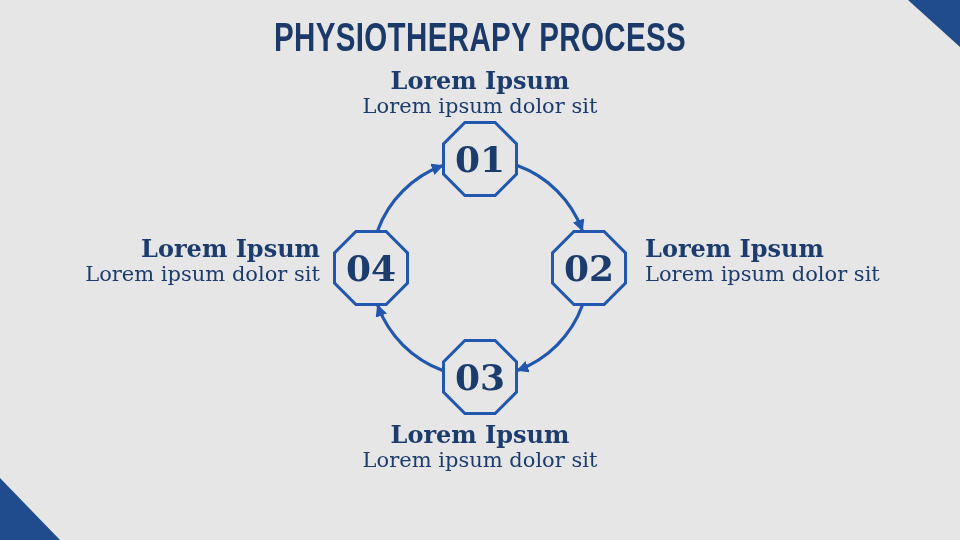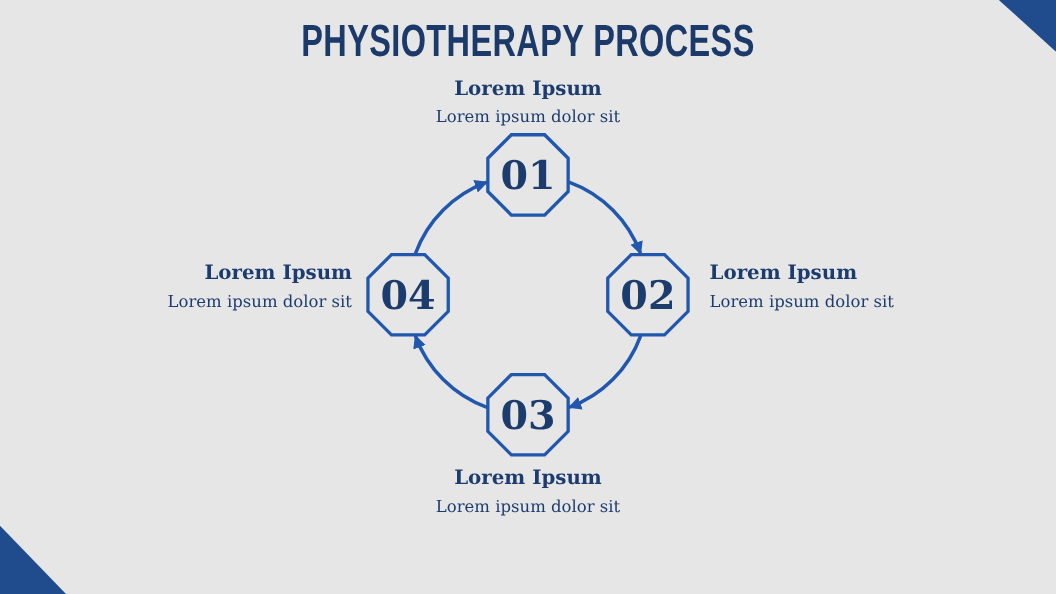--- a/index.html
+++ b/index.html
@@ -73,26 +73,26 @@
   }
 
   
   .step-label {
     position: absolute;
     color: var(--textNavy, #1c3c6e);
     white-space: nowrap;
   }
   .step-heading {
     font-weight: bold;
-    font-size: 18px;
+    font-size: 24px;
     line-height: 22px;
     margin-bottom: 3px;
   }
   .step-desc {
-    font-size: 15px;
+    font-size: 21px;
     line-height: 23px;
   }
   .step-label.top    { top: 70px;  left: 480px; transform: translateX(-50%); text-align: center; }
   .step-label.right  { top: 238px; left: 645px; text-align: left; }
   .step-label.bottom { top: 424px; left: 480px; transform: translateX(-50%); text-align: center; }
   .step-label.left   { top: 238px; right: 640px; text-align: right; }
 </style>
 </head>
 <body>
 

